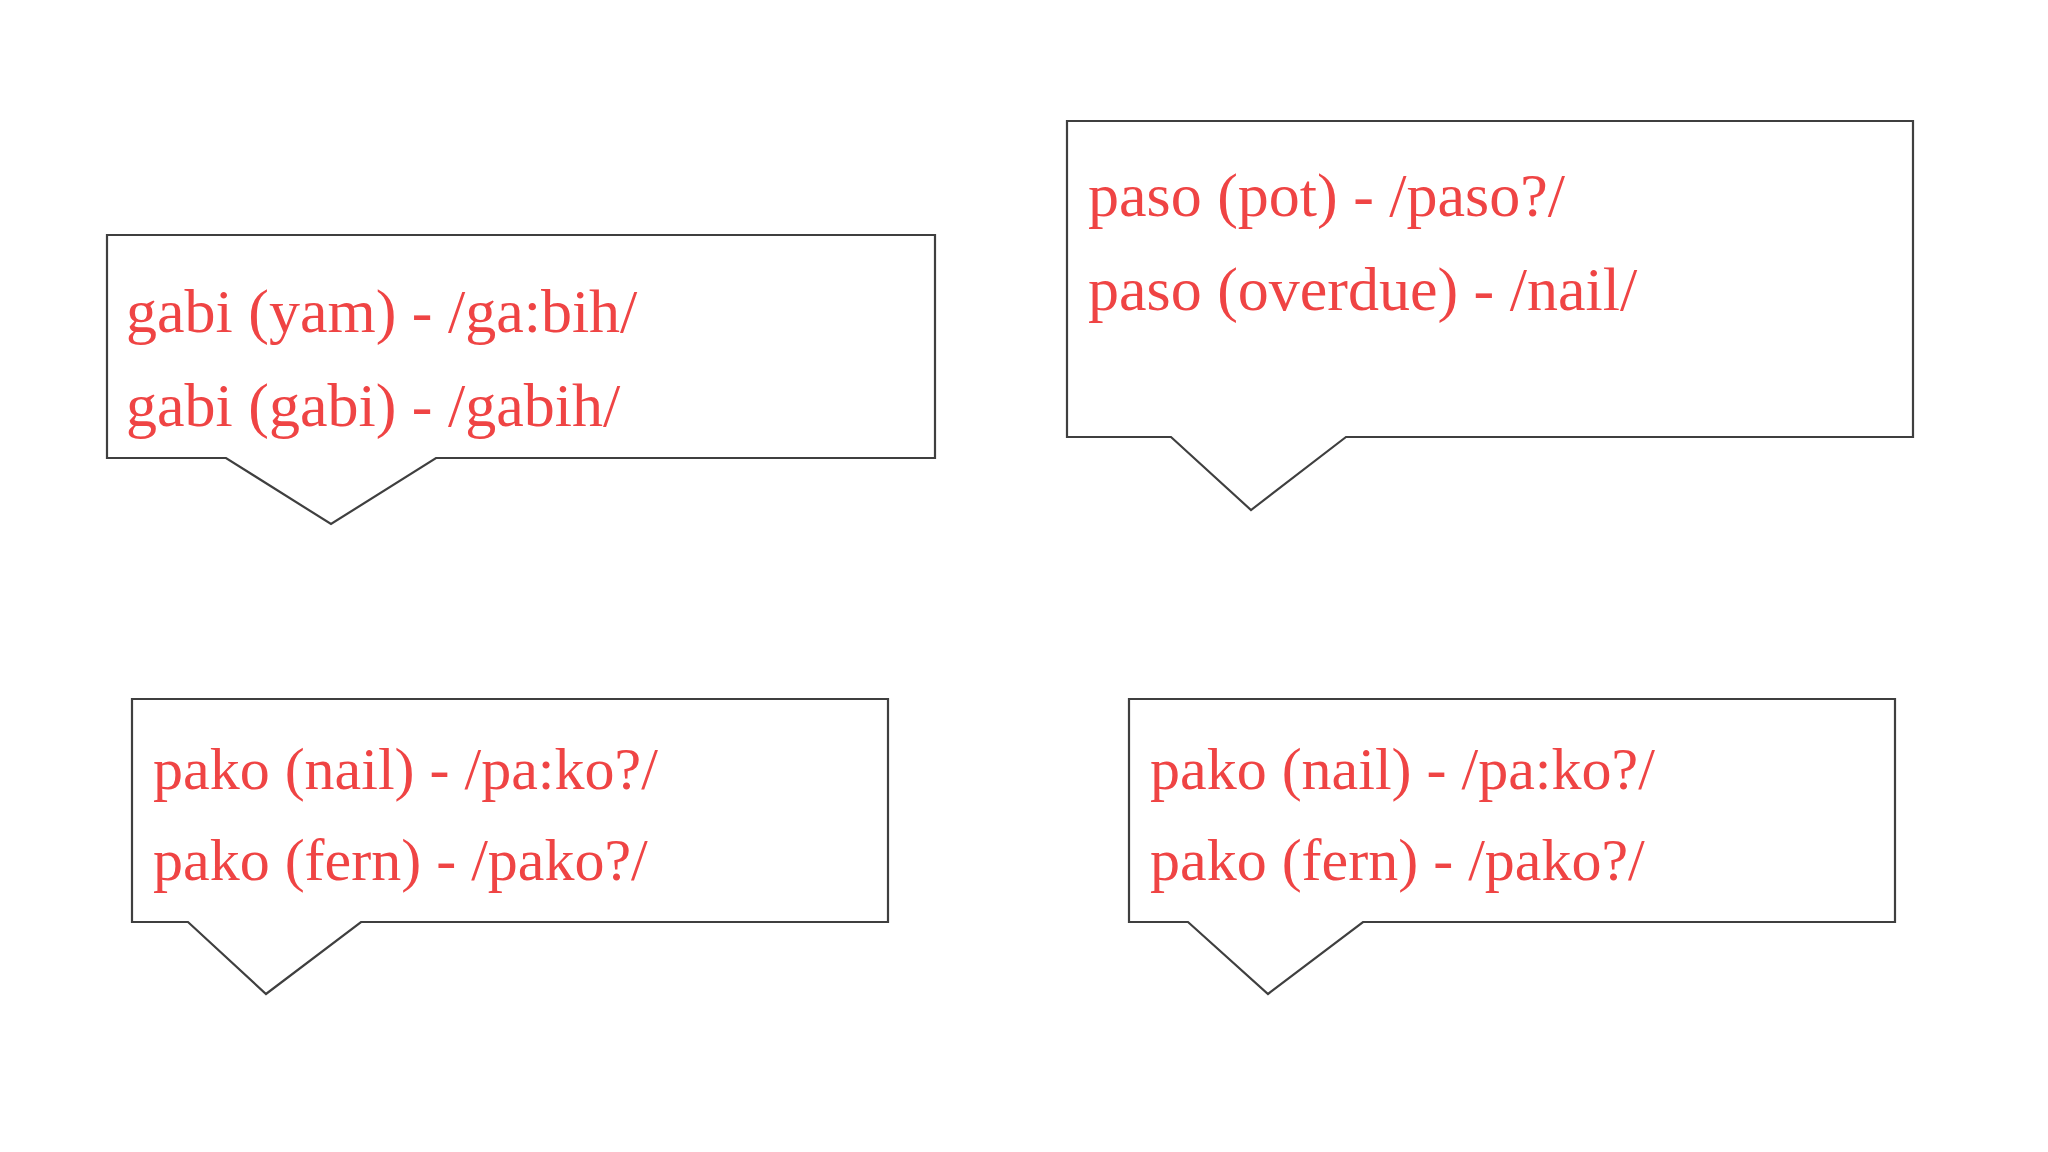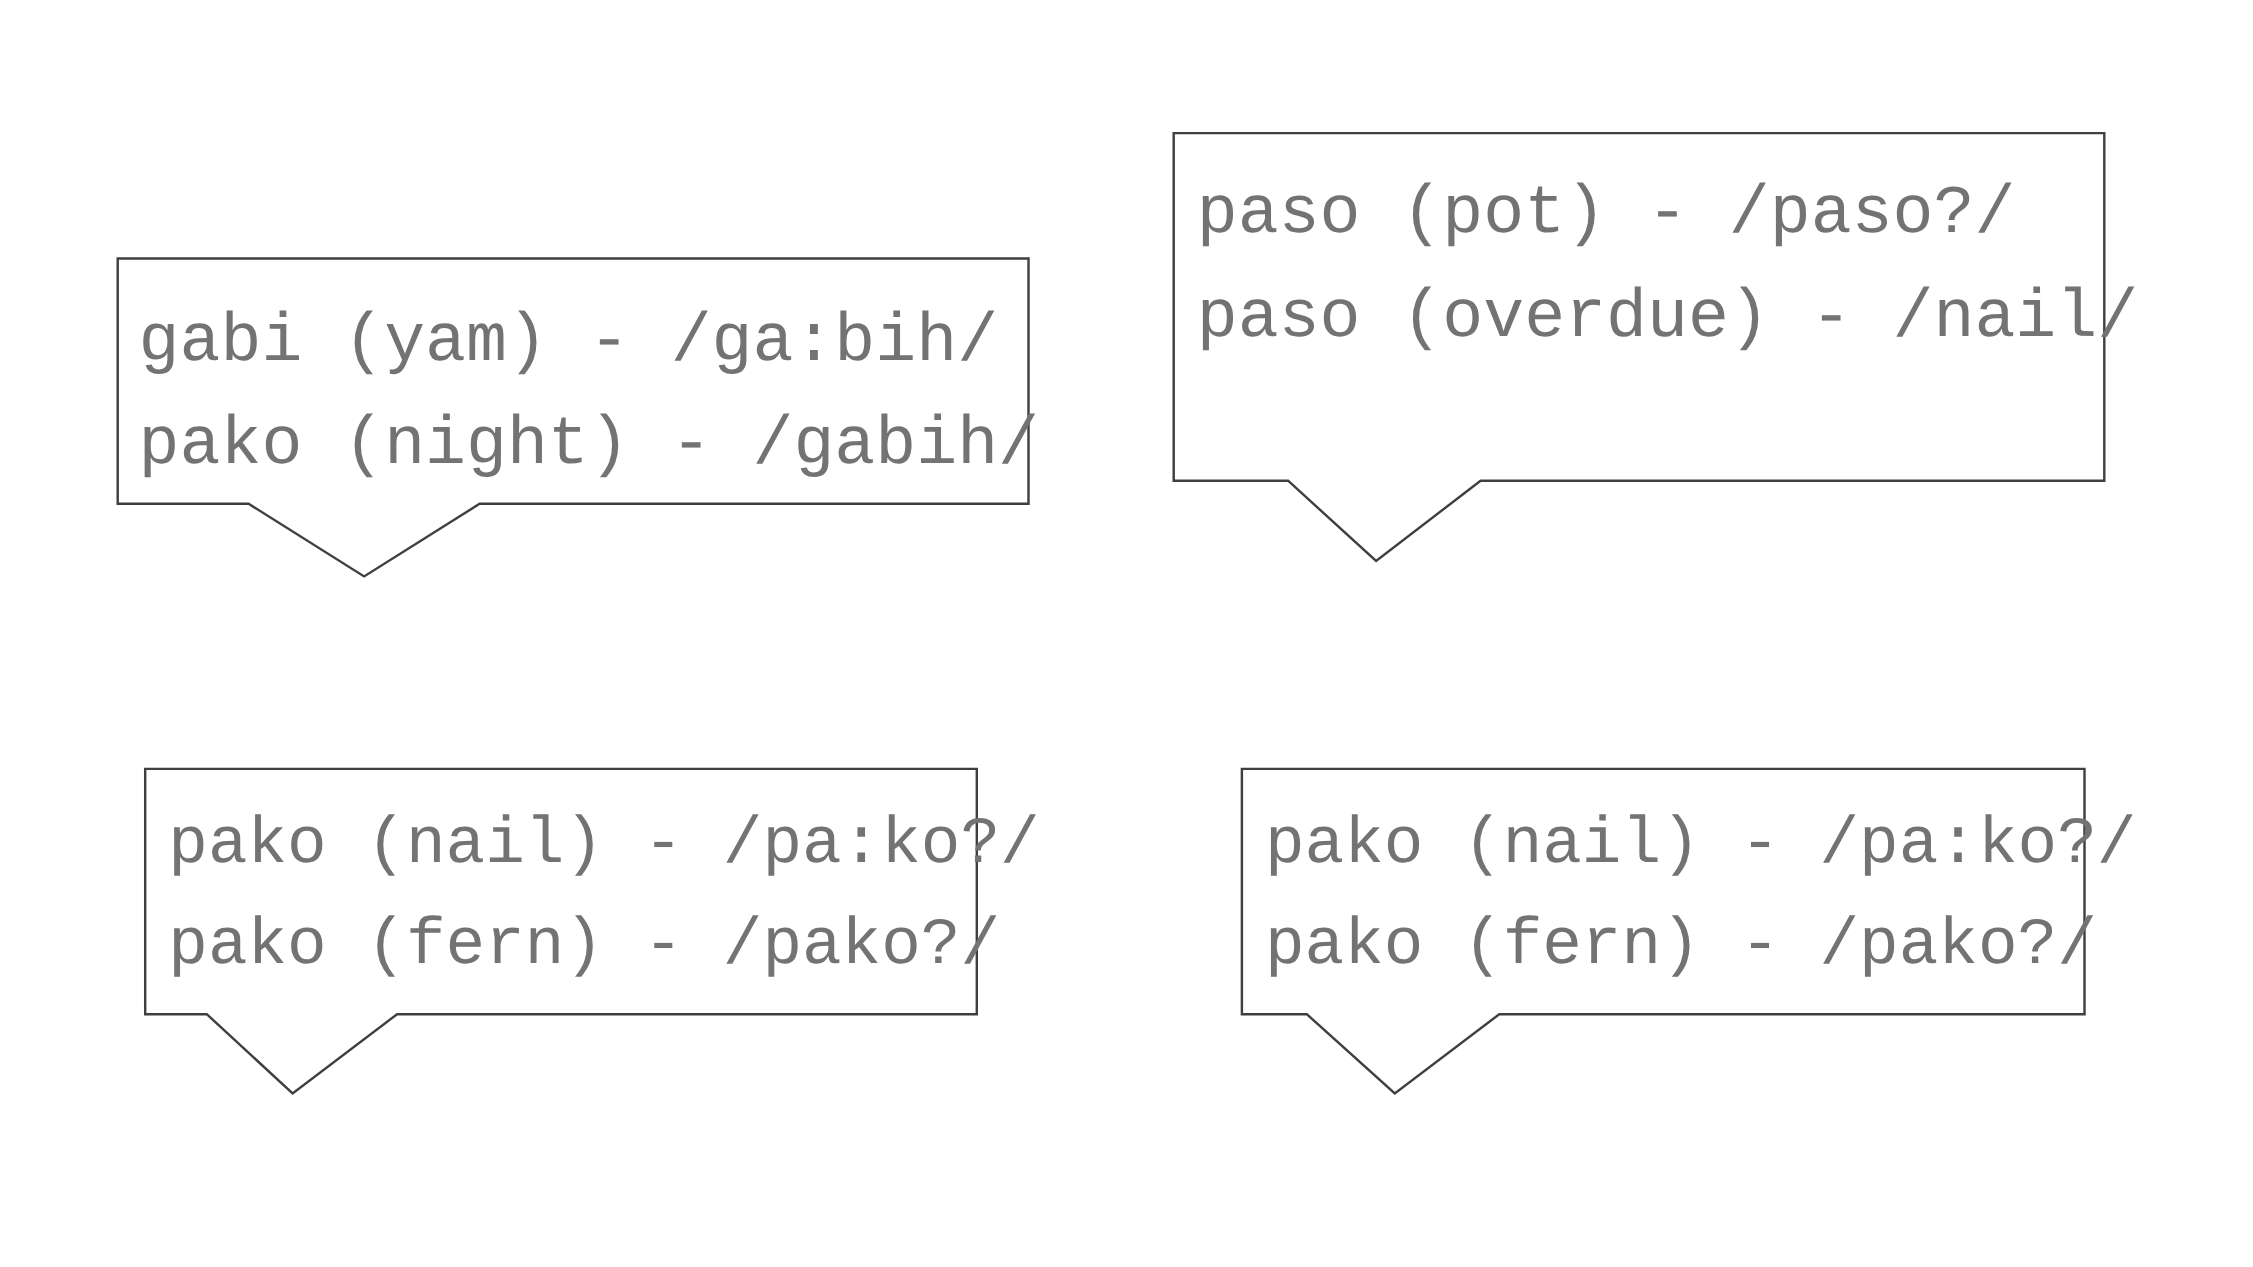--- a/index.html
+++ b/index.html
@@ -45,22 +45,22 @@
     position: absolute;
     left: 0;
     top: 0;
     width: 100%;
     display: block;
   }
 
   .callout-line {
     display: block;
     white-space: nowrap;
-    font-family: Liberation Mono, monospace;
-    color: #737373;
+    font-family: Liberation Serif, serif;
+    color: #ef4444;
     font-weight: 400;
   }
 
   
   #callout-gabi {
     left: 106px;
     top: 234px;
     width: 830px;
     height: 340px;
   }
@@ -125,21 +125,21 @@
 <body>
 
 <div id="canvas">
 
   <div class="callout" id="callout-gabi">
     <svg class="callout-outline" viewBox="0 0 830 340" preserveAspectRatio="none">
       <path d="M 1 1 L 829 1 L 829 224 L 330 224 L 225 290 L 120 224 L 1 224 Z" fill="#ffffff" stroke="#3f3f3f" stroke-width="2.2" stroke-linejoin="miter"></path>
     </svg>
     <div class="callout-text">
       <span class="callout-line">gabi (yam) - /ga:bih/</span>
-      <span class="callout-line">pako (night) - /gabih/</span>
+      <span class="callout-line">gabi (gabi) - /gabih/</span>
     </div>
   </div>
 
   <div class="callout" id="callout-paso">
     <svg class="callout-outline" viewBox="0 0 848 450" preserveAspectRatio="none">
       <path d="M 1 1 L 847 1 L 847 317 L 280 317 L 185 390 L 105 317 L 1 317 Z" fill="#ffffff" stroke="#3f3f3f" stroke-width="2.2" stroke-linejoin="miter"></path>
     </svg>
     <div class="callout-text">
       <span class="callout-line">paso (pot) - /paso?/</span>
       <span class="callout-line">paso (overdue) - /nail/</span>

